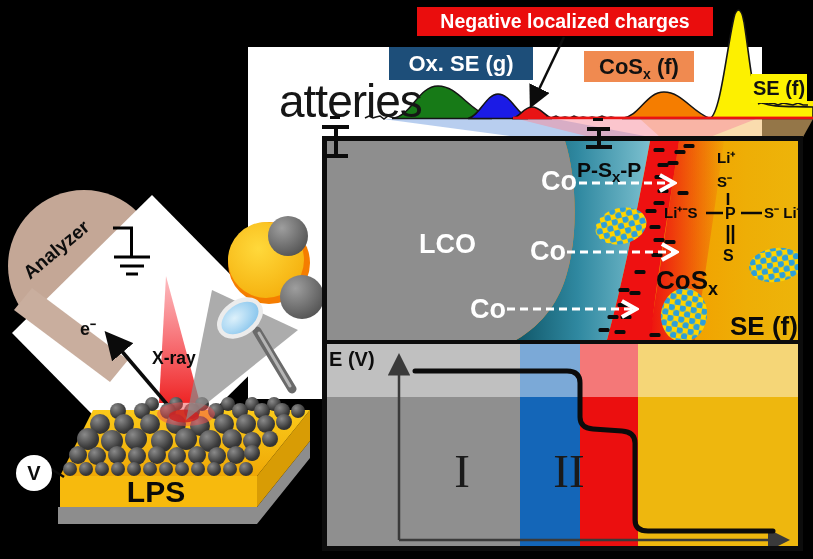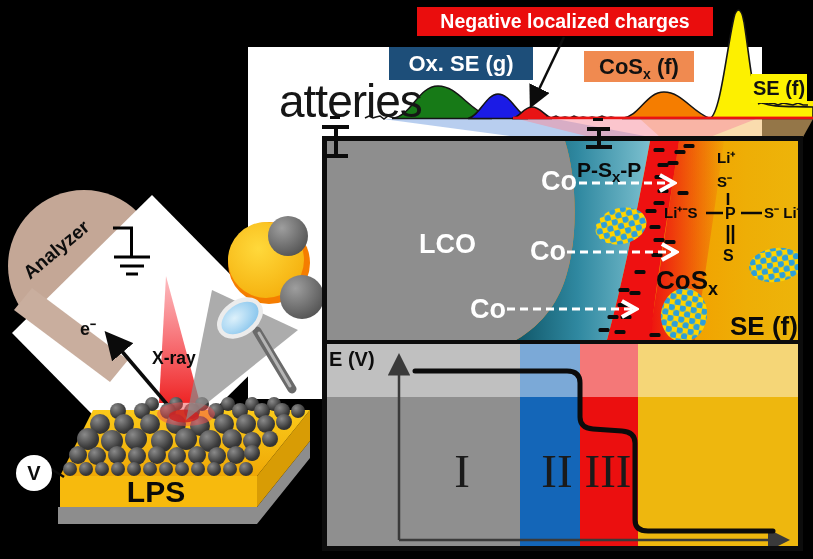--- a/index.html
+++ b/index.html
@@ -310,22 +310,21 @@
     <div id="divider" class="abs"></div>
 
     <div id="lower-panel" class="abs">
       <div class="col" style="left:0;width:193px;background:#8f8f8f;"></div>
       <div class="col" style="left:193px;width:60px;background:#1466b8;"></div>
       <div class="col" style="left:253px;width:58px;background:#eb0f0f;"></div>
       <div class="col" style="left:311px;width:160px;background:#eeb70e;"></div>
       <div id="light-band" class="abs"></div>
       <div id="ev-label" class="abs">E (V)</div>
       <div class="roman" style="left:135px;">I</div>
-      <div class="roman" style="left:230px;">II</div>
-      <div class="roman" style="left:281px;">III</div>
+      <div class="roman" style="left:242px;">II</div>
       <svg class="abs" style="left:0;top:0;" width="471" height="202" viewBox="0 0 471 202">
         <defs>
           <marker id="mgry" markerWidth="9" markerHeight="9" refX="7" refY="4.5" orient="auto">
             <path d="M0,0 L9,4.5 L0,9 Z" fill="#3a3a3a"></path>
           </marker>
         </defs>
         <line x1="72" y1="196" x2="72" y2="14" stroke="#3a3a3a" stroke-width="2.5" marker-end="url(#mgry)"></line>
         <line x1="72" y1="196" x2="458" y2="196" stroke="#3a3a3a" stroke-width="2.5" marker-end="url(#mgry)"></line>
         <path fill="none" stroke="#0b0b0b" stroke-width="5" stroke-linecap="round" d="M88,27 L240,27 Q253,27 253,39 L253,73 Q253,84 266,85 L295,87 Q308,88 308,99 L308,176 Q308,187 321,187 L446,187"></path>
       </svg>

